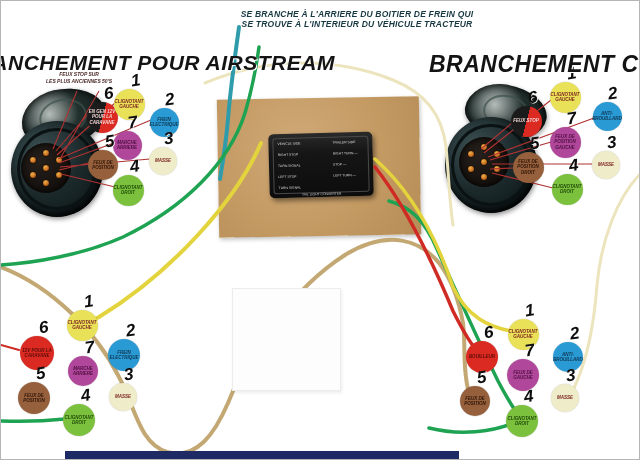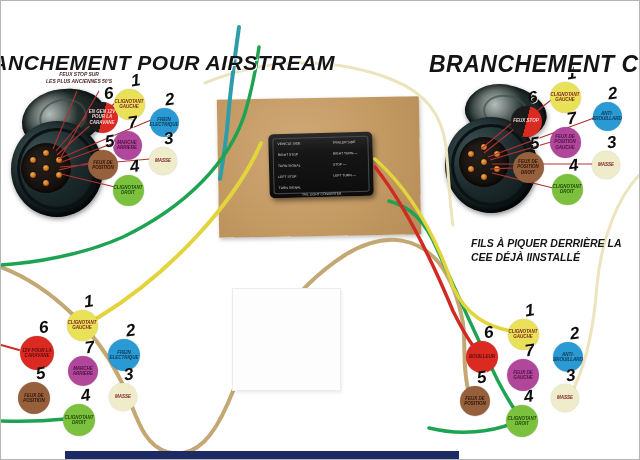--- a/index.html
+++ b/index.html
@@ -262,25 +262,25 @@
         <div class="num">3</div>
         <div class="lbl" style="color: rgb(124, 36, 32);">MASSE</div>
       </div>
       <div class="pin" style="left: 505px; top: 404px; width: 32px; height: 32px; background: rgb(124, 193, 62);">
         <div class="num">4</div>
         <div class="lbl" style="color: rgb(31, 74, 8);">CLIGNOTANT DROIT</div>
       </div>
     </div>
 
   <div class="layer z7">
+    <div class="note-top">SE BRANCHE À L'ARRIERE DU BOITIER DE FREIN QUI
+SE TROUVE À L'INTERIEUR DU VÉHICULE TRACTEUR</div>
     <div class="title-left">BRANCHEMENT POUR AIRSTREAM</div>
     <div class="title-right">BRANCHEMENT CEE</div>
     <div class="note-air">FEUX STOP SUR
 LES PLUS ANCIENNES 50'S</div>
-    <div class="note-cee">FILS À PIQUER DERRIÈRE LA
-CEE DÉJÀ IINSTALLÉ</div>
   </div>
 
   <div class="layer z8">
     <div class="bottom-bar"></div>
   </div>
 
 </div>
 
 </body></html>

